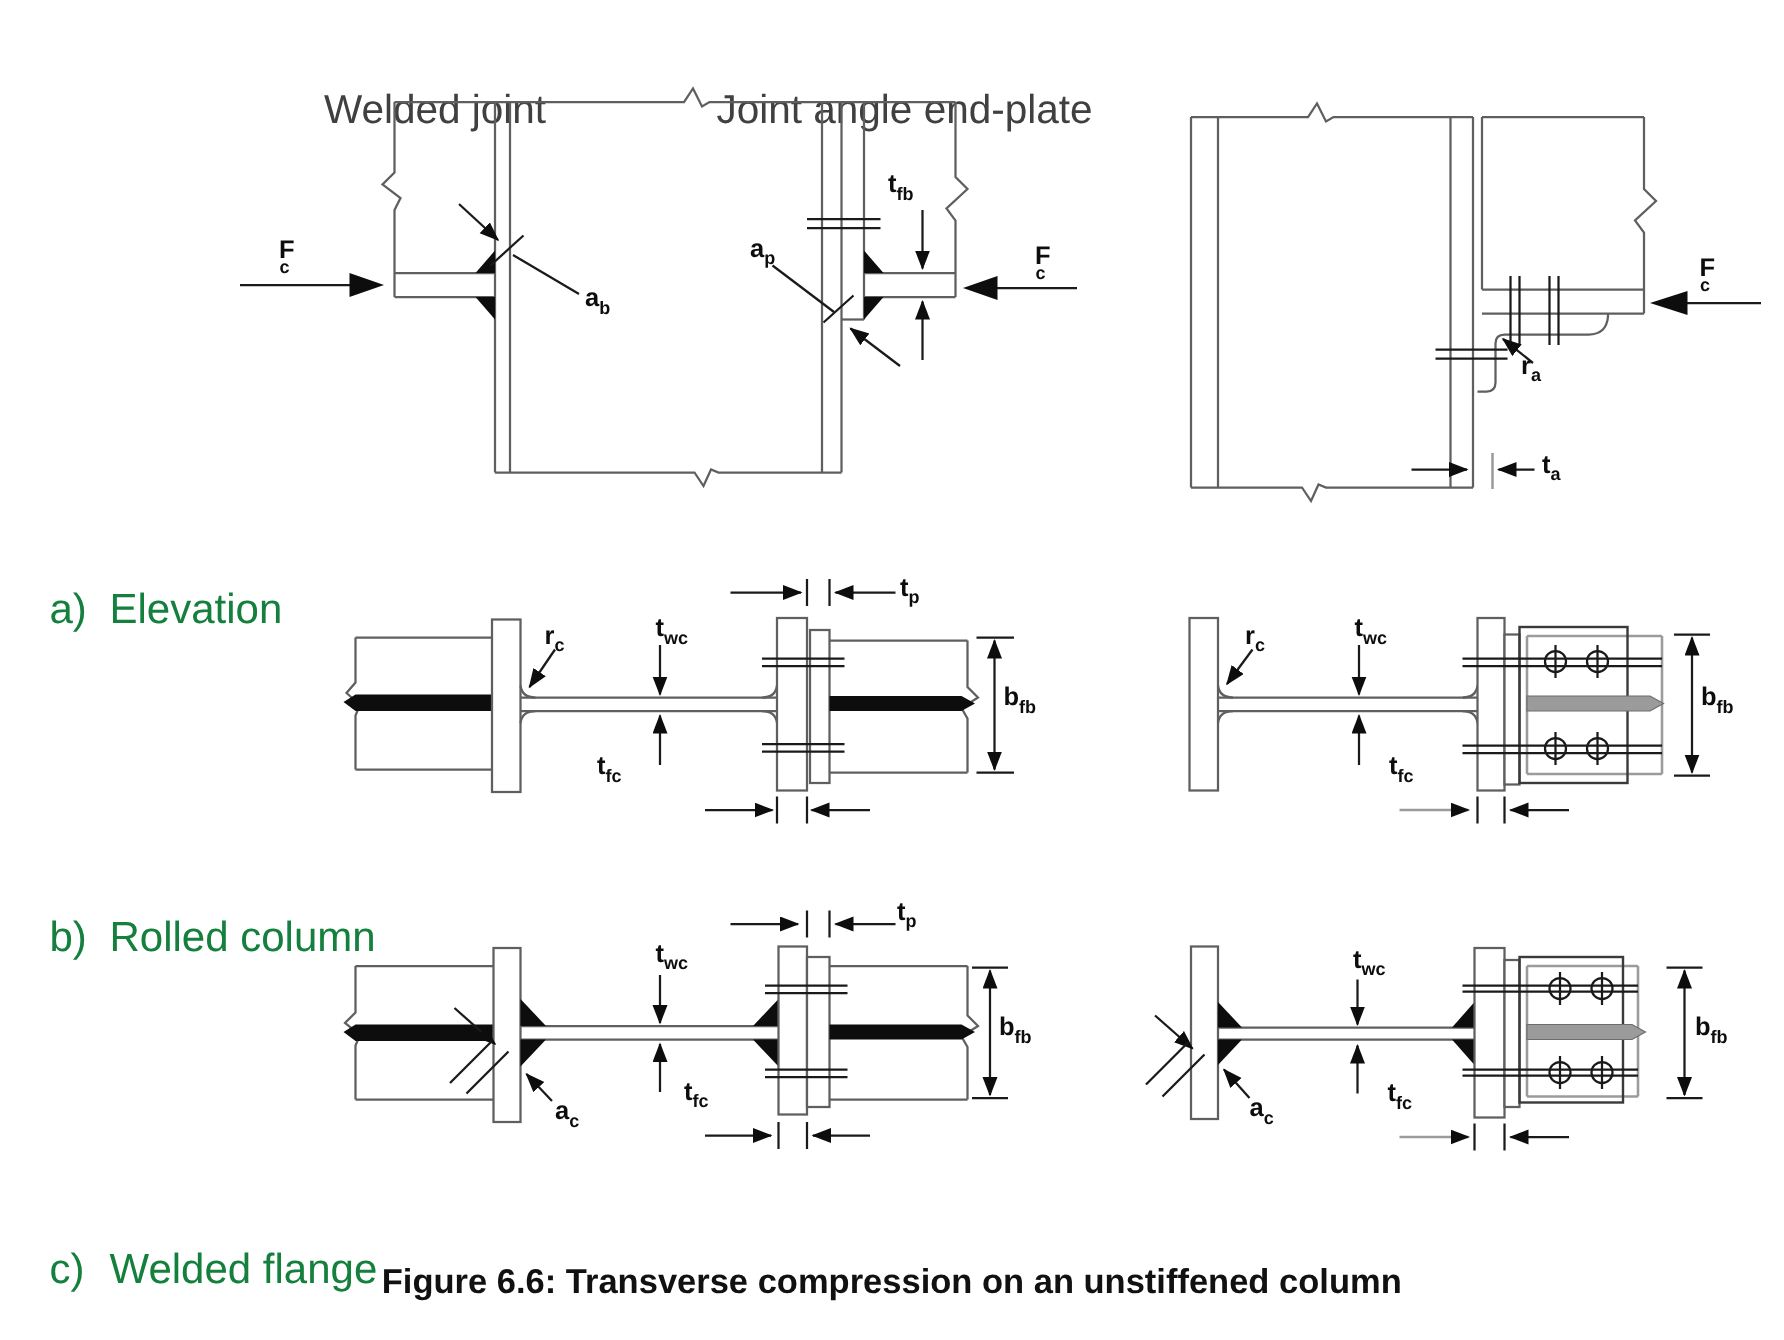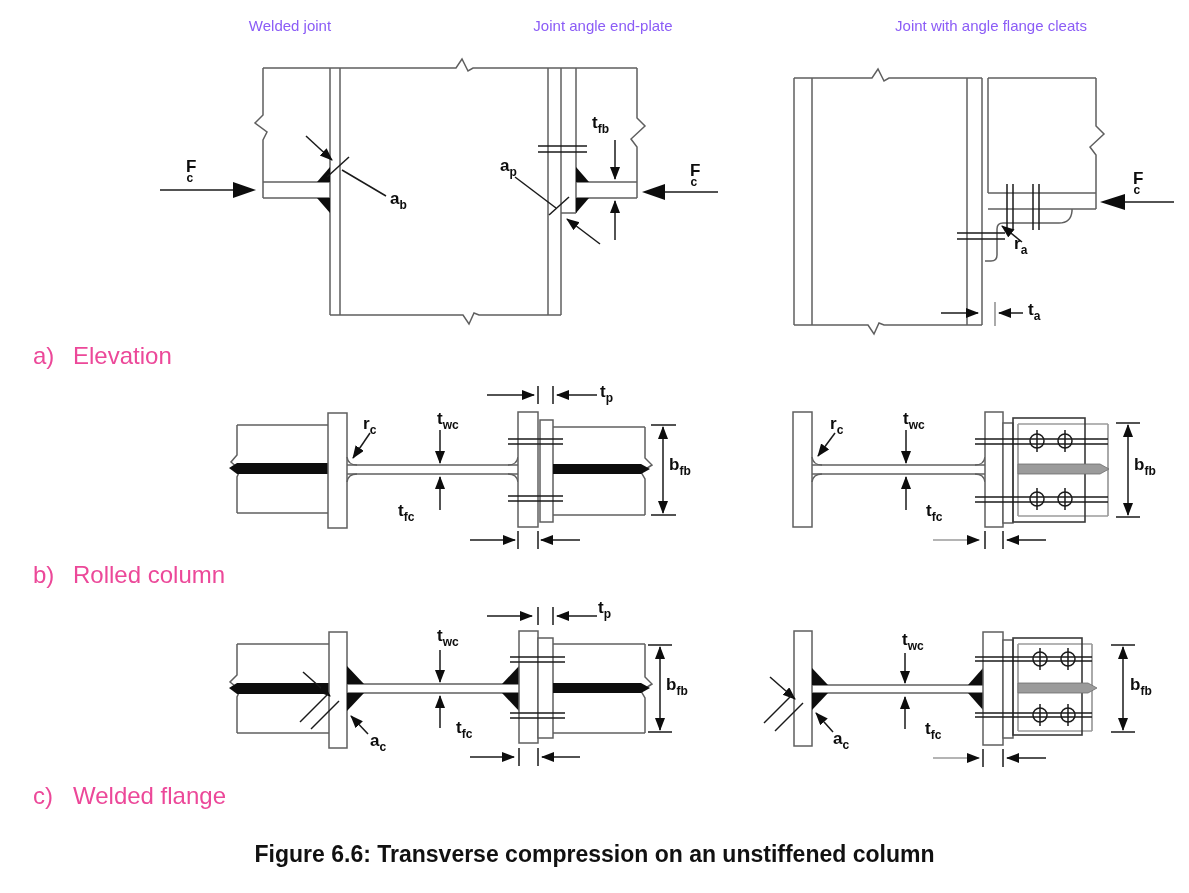--- a/index.html
+++ b/index.html
@@ -1,19 +1,19 @@
 <!DOCTYPE html>
 <html><head>
 <meta charset="utf-8">
 <style>
   html,body{margin:0;padding:0;background:#ffffff;}
   #page{position:relative;width:1189px;height:893px;background:#fff;overflow:hidden;
         font-family:"Liberation Sans","DejaVu Sans",sans-serif;color:#1a1a1a;}
-  .heading{position:absolute;transform:translateX(-50%);font-size:15px;white-space:nowrap;color:#8b5cf6;}
-  .rowlabel{position:absolute;font-size:24px;color:#ec4899;white-space:nowrap;}
+  .heading{position:absolute;transform:translateX(-50%);font-size:27px;white-space:nowrap;color:#404040;margin-top:41px;}
+  .rowlabel{position:absolute;font-size:28px;color:#15803d;white-space:nowrap;margin-top:48px;}
   .rowlabel .pfx{display:inline-block;min-width:30px;margin-right:10px;}
   .caption{position:absolute;left:0;top:841px;width:100%;text-align:center;
            font-size:23px;font-weight:bold;color:#111;}
   svg{position:absolute;left:0;top:0;}
   .ln{stroke:#5f5f5f;stroke-width:1.5;fill:none;}
   .lnd{stroke:#1a1a1a;stroke-width:1.5;fill:none;}
   .lng{stroke:#9b9b9b;stroke-width:1.7;fill:none;}
   .wrect{fill:#ffffff;stroke:#5f5f5f;stroke-width:1.5;}
   .drect{fill:none;stroke:#3a3a3a;stroke-width:1.6;}
   .blk{fill:#0d0d0d;stroke:none;}
@@ -21,21 +21,20 @@
   .dim{font:bold 17px "Liberation Sans","DejaVu Sans",sans-serif;fill:#0d0d0d;}
   .sub{font-size:12px;}
 </style>
 </head>
 <body>
 
 <div id="page">
 
   <div class="heading" style="left:290px;top:17px">Welded joint</div>
   <div class="heading" style="left:603px;top:17px">Joint angle end-plate</div>
-  <div class="heading" style="left:991px;top:17px">Joint with angle flange cleats</div>
 
   <div class="rowlabel" style="left:33px;top:342px">
     <span class="pfx">a)</span><span>Elevation</span>
   </div>
   <div class="rowlabel" style="left:33px;top:561px">
     <span class="pfx">b)</span><span>Rolled column</span>
   </div>
   <div class="rowlabel" style="left:33px;top:782px">
     <span class="pfx">c)</span><span>Welded flange</span>
   </div>

